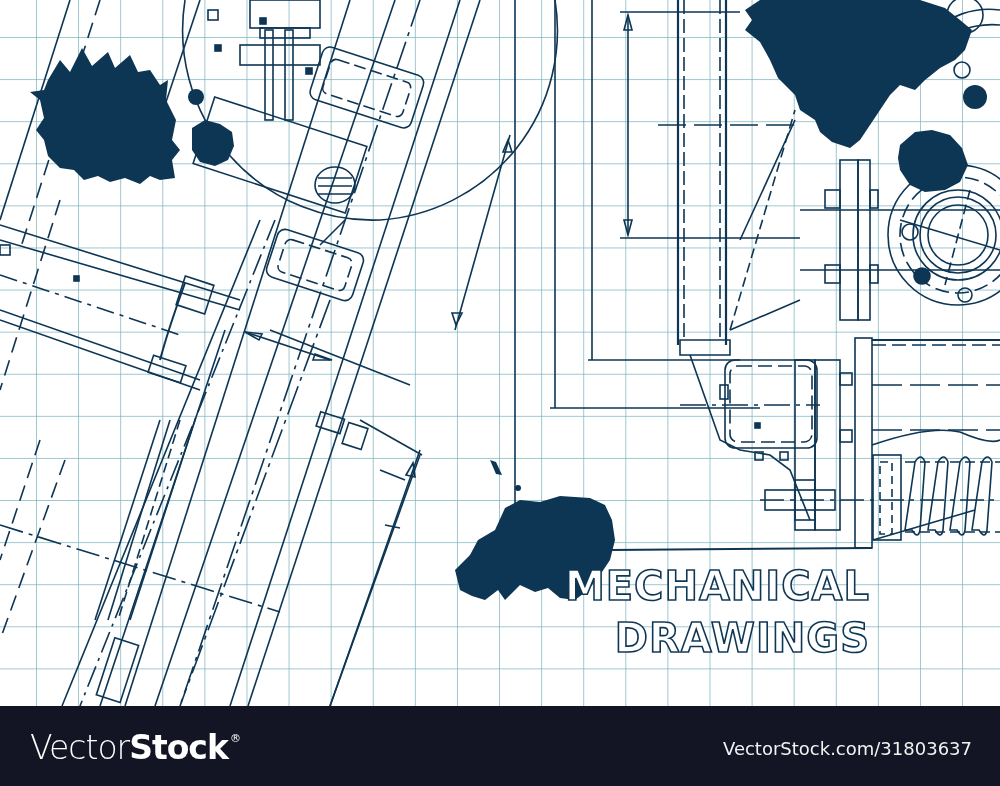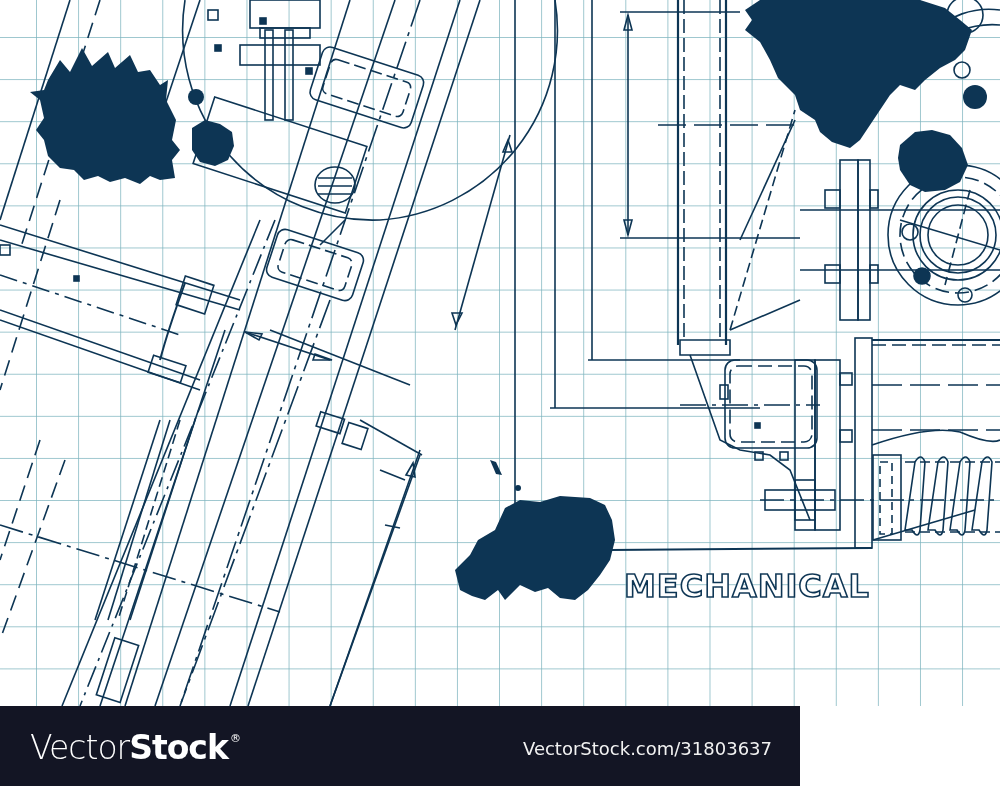--- a/index.html
+++ b/index.html
@@ -12,29 +12,29 @@
       linear-gradient(to bottom, rgba(125,180,190,0.75) 1px, transparent 1px);
     background-size: 42.1px 42.1px;
     background-position: 36px 37px;
   }
   .drawing { position: absolute; left: 0; top: 0; }
   .title-block { position: absolute; right: 130px; top: 560px; text-align: right; }
   .title-line {
     display: block;
     font-family: "DejaVu Sans", sans-serif;
     font-weight: bold;
-    font-size: 32px;
+    font-size: 40px;
     letter-spacing: 1px;
     line-height: 52px;
     color: #ffffff;
     margin-left: 20px;
     -webkit-text-stroke: 1.6px #0d3554;
   }
   .footer {
-    position: absolute; left: 0; top: 706px; width: 800px; height: 80px;
+    position: absolute; left: 0; top: 706px; width: 1000px; height: 80px;
     background: #131524; color: #ffffff;
   }
   .logo { position: absolute; left: 30px; top: 22px; font-family: "DejaVu Sans", sans-serif; font-size: 33px; letter-spacing: -1px; color: #fff; }
   .logo .light { font-weight: 300; font-family: "DejaVu Sans", sans-serif; }
   .logo .bold { font-weight: bold; }
   .logo sup { font-size: 11px; vertical-align: top; position: relative; top: 4px; margin-left: 2px; letter-spacing: 0; }
   .footer-id { position: absolute; right: 28px; top: 32px; font-family: "DejaVu Sans", sans-serif; font-size: 18px; color: #f2f2f2; }
 </style>
 </head>
 <body>
@@ -219,20 +219,21 @@
       <path d="M900 145 L915 132 L932 130 L950 135 L962 148 L968 165 L960 182 L945 190 L925 192 L910 185 L900 170 L898 158 Z"></path>
       <circle cx="975" cy="97" r="12"></circle>
       <path d="M455 570 L470 555 L478 540 L495 530 L505 508 L520 500 L540 502 L560 496 L590 498 L605 505 L612 520 L615 540 L610 560 L600 575 L588 590 L575 600 L560 598 L548 588 L535 592 L520 585 L505 600 L498 590 L485 600 L472 596 L460 590 Z"></path>
       <circle cx="518" cy="488" r="3"></circle>
       <path d="M490 460 L496 462 L502 475 L496 474 Z"></path>
     </g>
   </svg>
 
   <div class="title-block">
     <span class="title-line">MECHANICAL</span>
+    <span class="title-line">DRAWINGS</span>
   </div>
 </div>
 
 <div class="footer">
   <div class="logo">
     <span class="light">Vector</span><span class="bold">Stock</span><sup>®</sup>
   </div>
   <div class="footer-id">VectorStock.com/31803637</div>
 </div>
 

